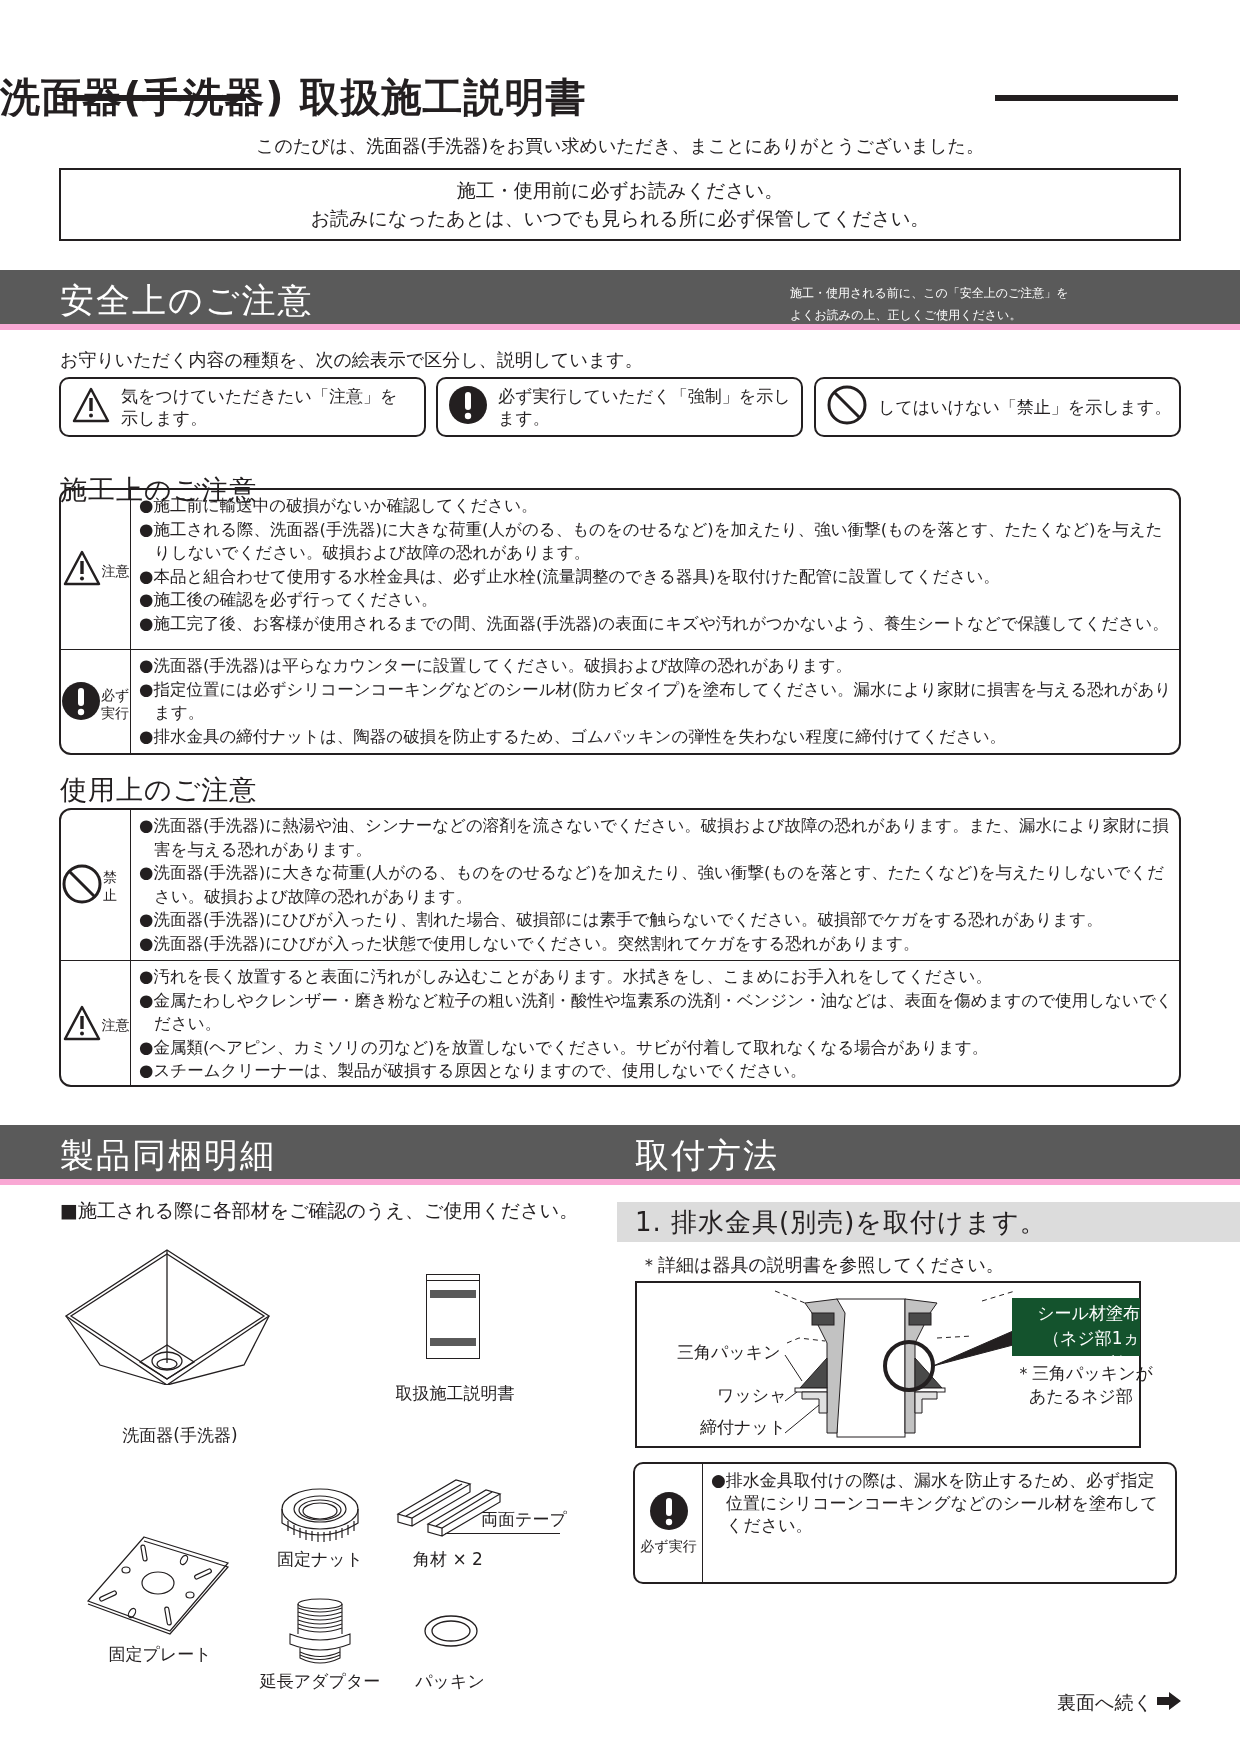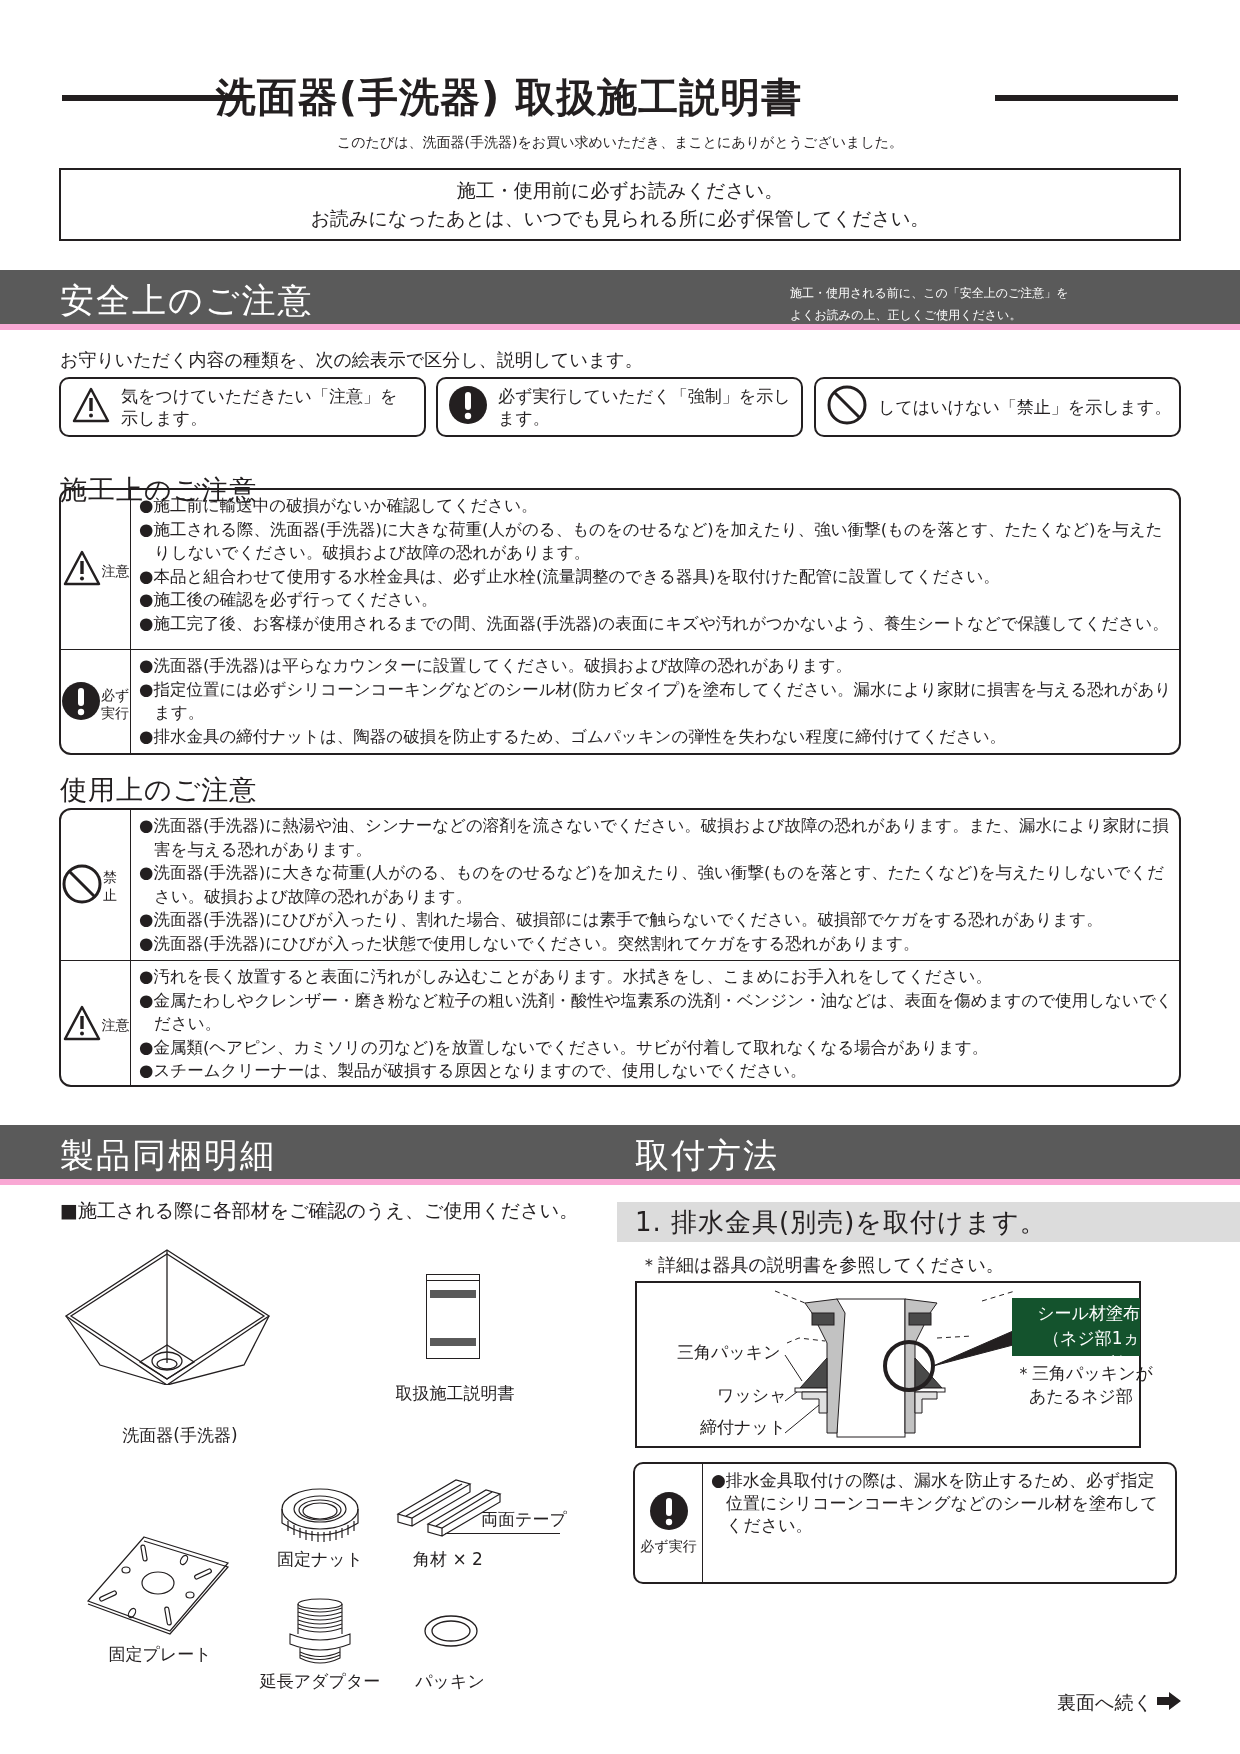--- a/index.html
+++ b/index.html
@@ -1,22 +1,22 @@
 <!DOCTYPE html>
 <html><head>
 <meta charset="utf-8">
 <style>
   * { box-sizing: border-box; margin: 0; padding: 0; }
   html, body { width: 1240px; height: 1754px; background: #ffffff; overflow: hidden; }
   body { position: relative; font-family: "DejaVu Sans", "Liberation Sans", sans-serif; color: #231f20; }
 
   
   .title-rule { position: absolute; top: 95px; height: 6px; background: #231f20; }
-  .title { position: absolute; top: 72px; left: 0; width: 1018px; text-align: center; font-size: 40px; letter-spacing: 1px; line-height: 50px; }
-  .thanks { position: absolute; top: 134px; left: 0; width: 1240px; text-align: center; font-size: 14px; }
+  .title { position: absolute; top: 72px; left: 0; width: 1018px; font-size: 40px; letter-spacing: 1px; line-height: 50px; }
+  .thanks { position: absolute; top: 134px; left: 0; width: 1240px; text-align: center; font-size: 18px; }
   .notice-box { position: absolute; top: 168px; left: 59px; width: 1122px; height: 73px; border: 2px solid #231f20; text-align: center; font-size: 19px; line-height: 28px; padding-top: 6px; }
 
   
   .section-bar { position: absolute; background: #5a5a5a; border-bottom: 6px solid #f9a8d4; color: #ffffff; }
   .section-bar .sb-title { position: absolute; left: 60px; top: 8px; font-size: 34px; letter-spacing: 2px; }
   .section-bar .sb-note { position: absolute; left: 790px; top: 12px; font-size: 12px; line-height: 22px; }
 
   .intro { position: absolute; top: 348px; left: 60px; font-size: 18px; }
 
   .legend-box { position: absolute; top: 377px; height: 60px; border: 2px solid #231f20; border-radius: 10px; display: flex; align-items: center; padding-left: 10px; font-size: 17px; line-height: 22px; }

